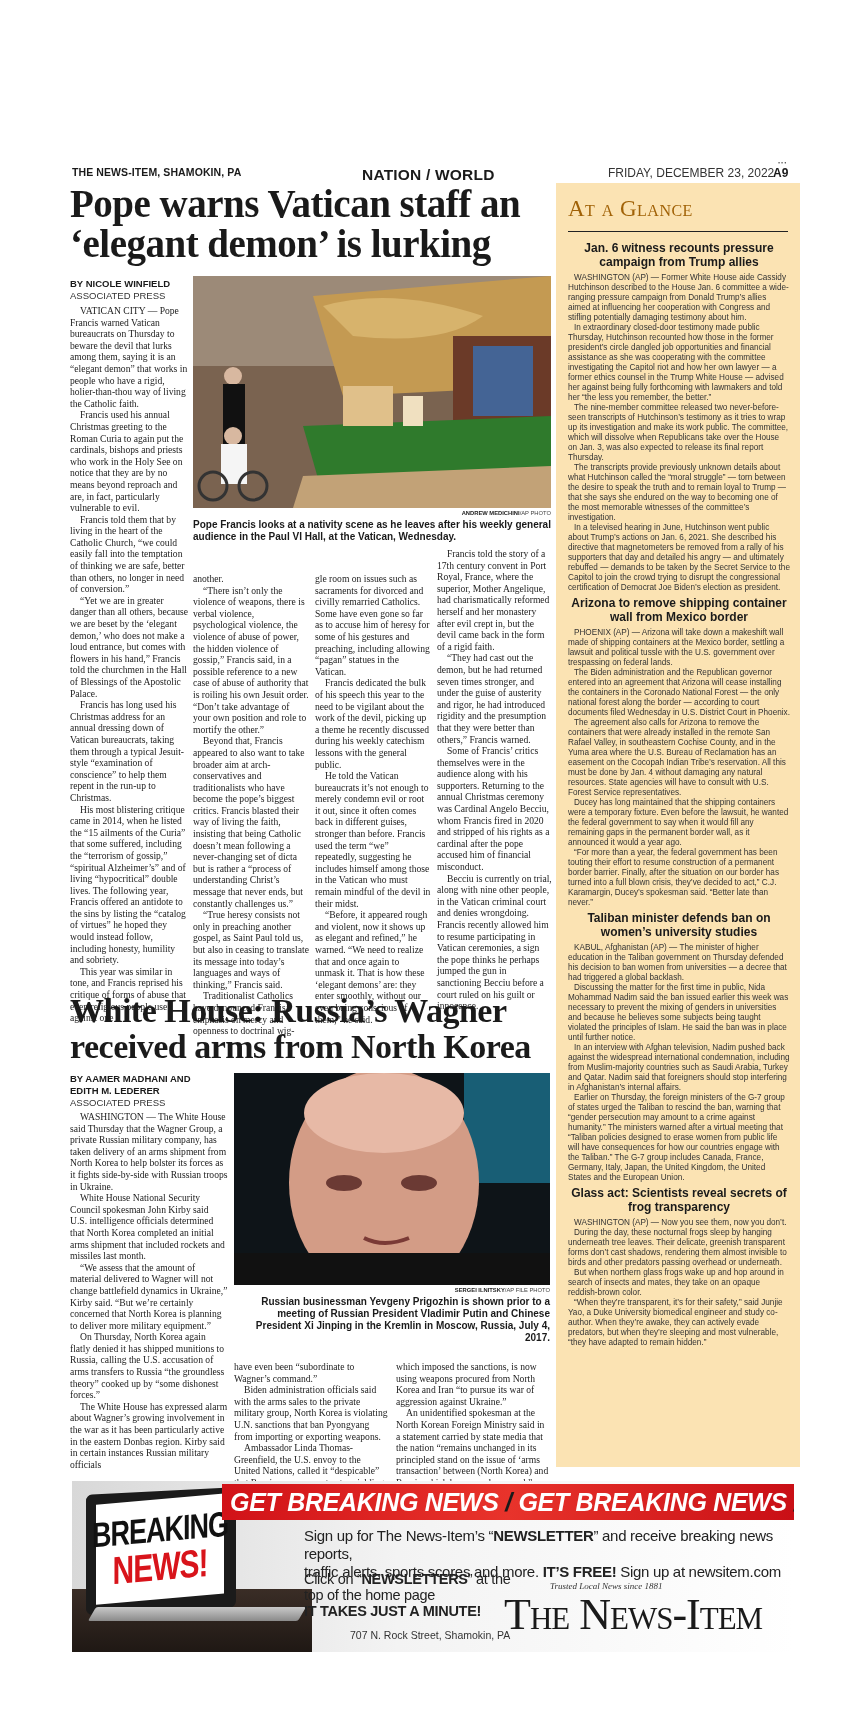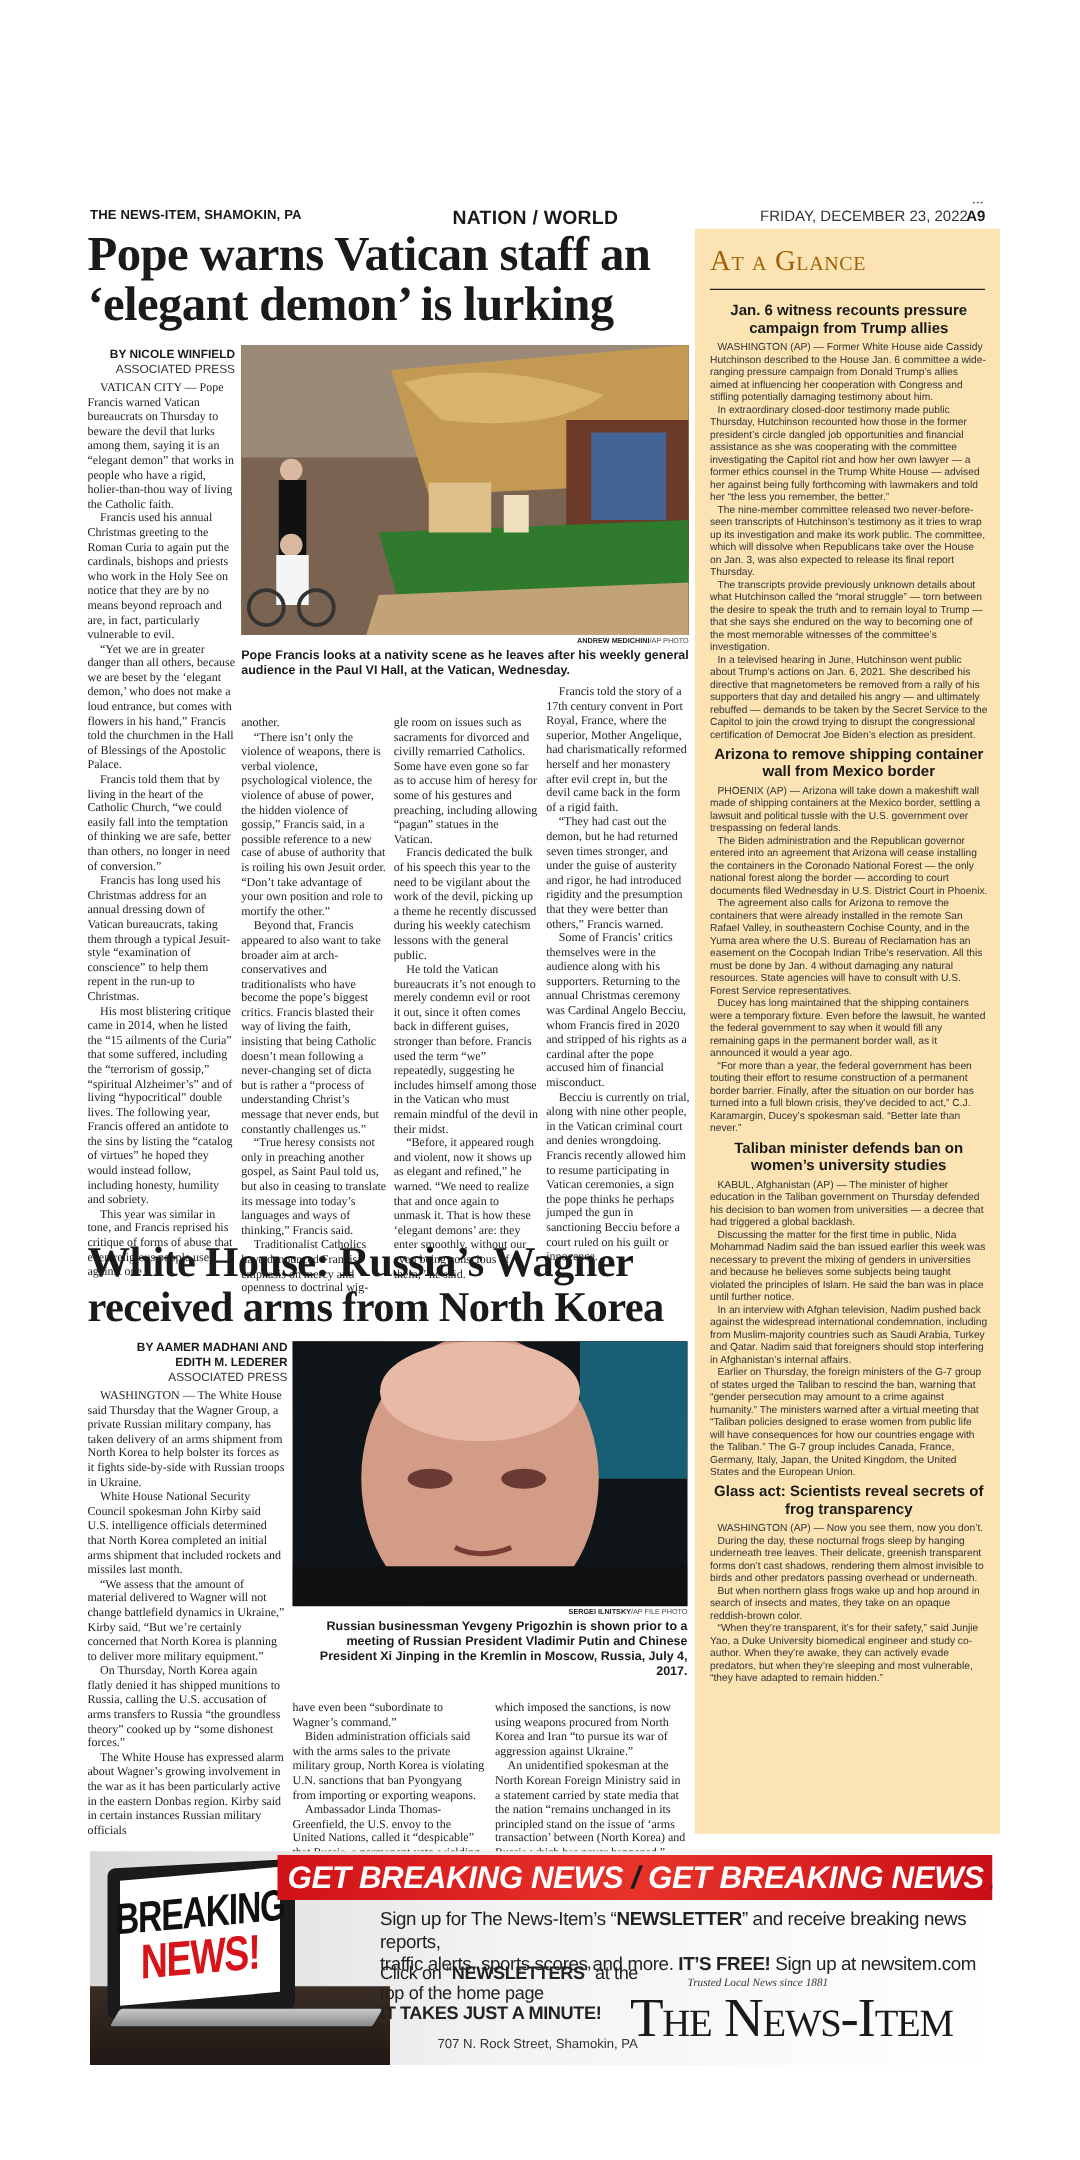--- a/index.html
+++ b/index.html
@@ -9,21 +9,21 @@
   .folio-left { position: absolute; left: 72px; top: 166px; font: bold 10.5px "Liberation Sans", sans-serif; letter-spacing: 0.1px; }
   .folio-section { position: absolute; left: 362px; top: 166px; font: bold 15.5px "Liberation Sans", sans-serif; letter-spacing: 0.2px; }
   .folio-date { position: absolute; left: 608px; top: 166px; font: 12px "Liberation Sans", sans-serif; color: #333; }
   .folio-page { position: absolute; left: 773px; top: 166px; font: bold 12px "Liberation Sans", sans-serif; }
   .folio-dots { position: absolute; left: 778px; top: 160px; font-size: 6px; letter-spacing: 1px; color: #444; line-height: 6px; }
 
   .headline { position: absolute; font-family: "Liberation Serif", serif; font-weight: bold; color: #1a1a1a; letter-spacing: -0.5px; }
   .hl1 { left: 70px; top: 184px; width: 490px; font-size: 39px; line-height: 40px; }
   .hl2 { left: 70px; top: 993px; width: 490px; font-size: 34px; line-height: 36px; }
 
-  .byline { position: absolute; text-align: right; font-family: "Liberation Sans", sans-serif; }
+  .byline { position: absolute; text-align: left; font-family: "Liberation Sans", sans-serif; }
   .byline .by { font-weight: bold; font-size: 9.5px; line-height: 12px; }
   .byline .org { font-size: 9.5px; line-height: 12px; color: #333; }
 
   .col { position: absolute; font-size: 9.6px; line-height: 11.6px; color: #222; text-align: left; }
   .col p { text-indent: 10px; hyphens: auto; }
   .col p.noindent { text-indent: 0; margin-top: 25px; }
 
   .photo1 { position: absolute; left: 193px; top: 276px; width: 358px; height: 232px; overflow: hidden;
     background: linear-gradient(180deg, #8a7058 0%, #6a4d3a 35%, #4b3a2a 60%, #6b5d48 100%); }
   .photo2 { position: absolute; left: 234px; top: 1073px; width: 316px; height: 212px; overflow: hidden;
@@ -68,22 +68,22 @@
 <h1 class="headline hl1">Pope warns Vatican staff an ‘elegant demon’ is lurking</h1>
 
 <div class="byline" style="left:70px; top:278px; width:118px;">
   <div class="by">BY NICOLE WINFIELD</div>
   <div class="org">ASSOCIATED PRESS</div>
 </div>
 
 <div class="col" style="left:70px; top:305px; width:118px;">
   <p>VATICAN CITY — Pope Francis warned Vatican bureaucrats on Thursday to beware the devil that lurks among them, saying it is an “elegant demon” that works in people who have a rigid, holier-than-thou way of living the Catholic faith.</p>
   <p>Francis used his annual Christmas greeting to the Roman Curia to again put the cardinals, bishops and priests who work in the Holy See on notice that they are by no means beyond reproach and are, in fact, particularly vulnerable to evil.</p>
+  <p>Francis told them that by living in the heart of the Catholic Church, “we could easily fall into the temptation of thinking we are safe, better than others, no longer in need of conversion.”</p>
   <p>“Yet we are in greater danger than all others, because we are beset by the ‘elegant demon,’ who does not make a loud entrance, but comes with flowers in his hand,” Francis told the churchmen in the Hall of Blessings of the Apostolic Palace.</p>
-  <p>Francis told them that by living in the heart of the Catholic Church, “we could easily fall into the temptation of thinking we are safe, better than others, no longer in need of conversion.”</p>
   <p>Francis has long used his Christmas address for an annual dressing down of Vatican bureaucrats, taking them through a typical Jesuit-style “examination of conscience” to help them repent in the run-up to Christmas.</p>
   <p>His most blistering critique came in 2014, when he listed the “15 ailments of the Curia” that some suffered, including the “terrorism of gossip,” “spiritual Alzheimer’s” and of living “hypocritical” double lives. The following year, Francis offered an antidote to the sins by listing the “catalog of virtues” he hoped they would instead follow, including honesty, humility and sobriety.</p>
   <p>This year was similar in tone, and Francis reprised his critique of forms of abuse that even religious people use against one</p>
 </div>
 
 <div class="photo1">
   <svg width="358" height="232" viewBox="0 0 358 232">
     <rect x="0" y="0" width="358" height="232" fill="#7a6350"></rect>
     <rect x="0" y="0" width="358" height="90" fill="#9c8a78"></rect>
     <path d="M120 20 L358 0 L358 110 L150 120 Z" fill="#c49a52"></path>

